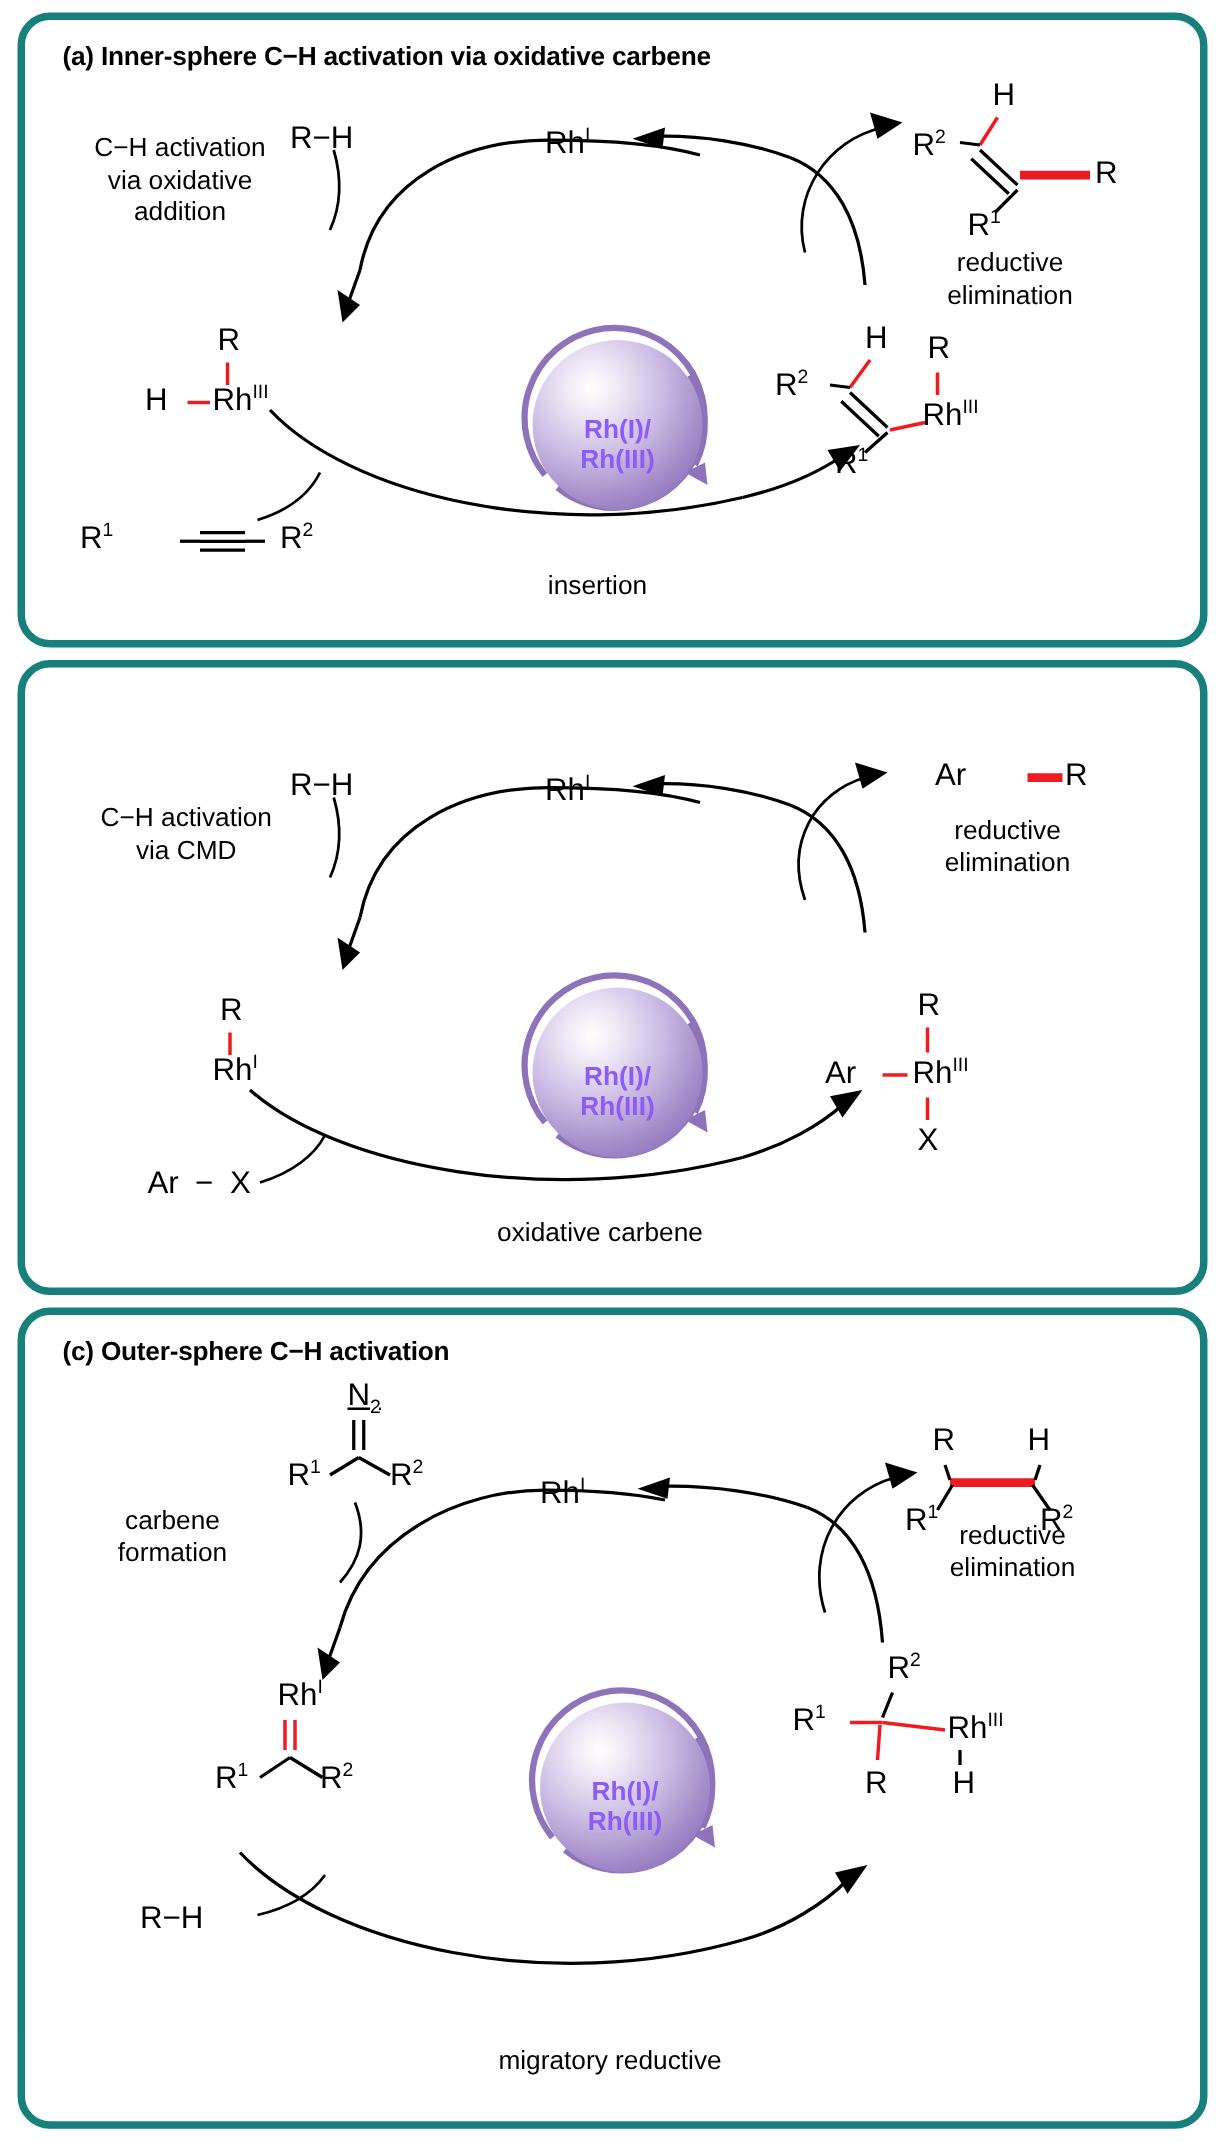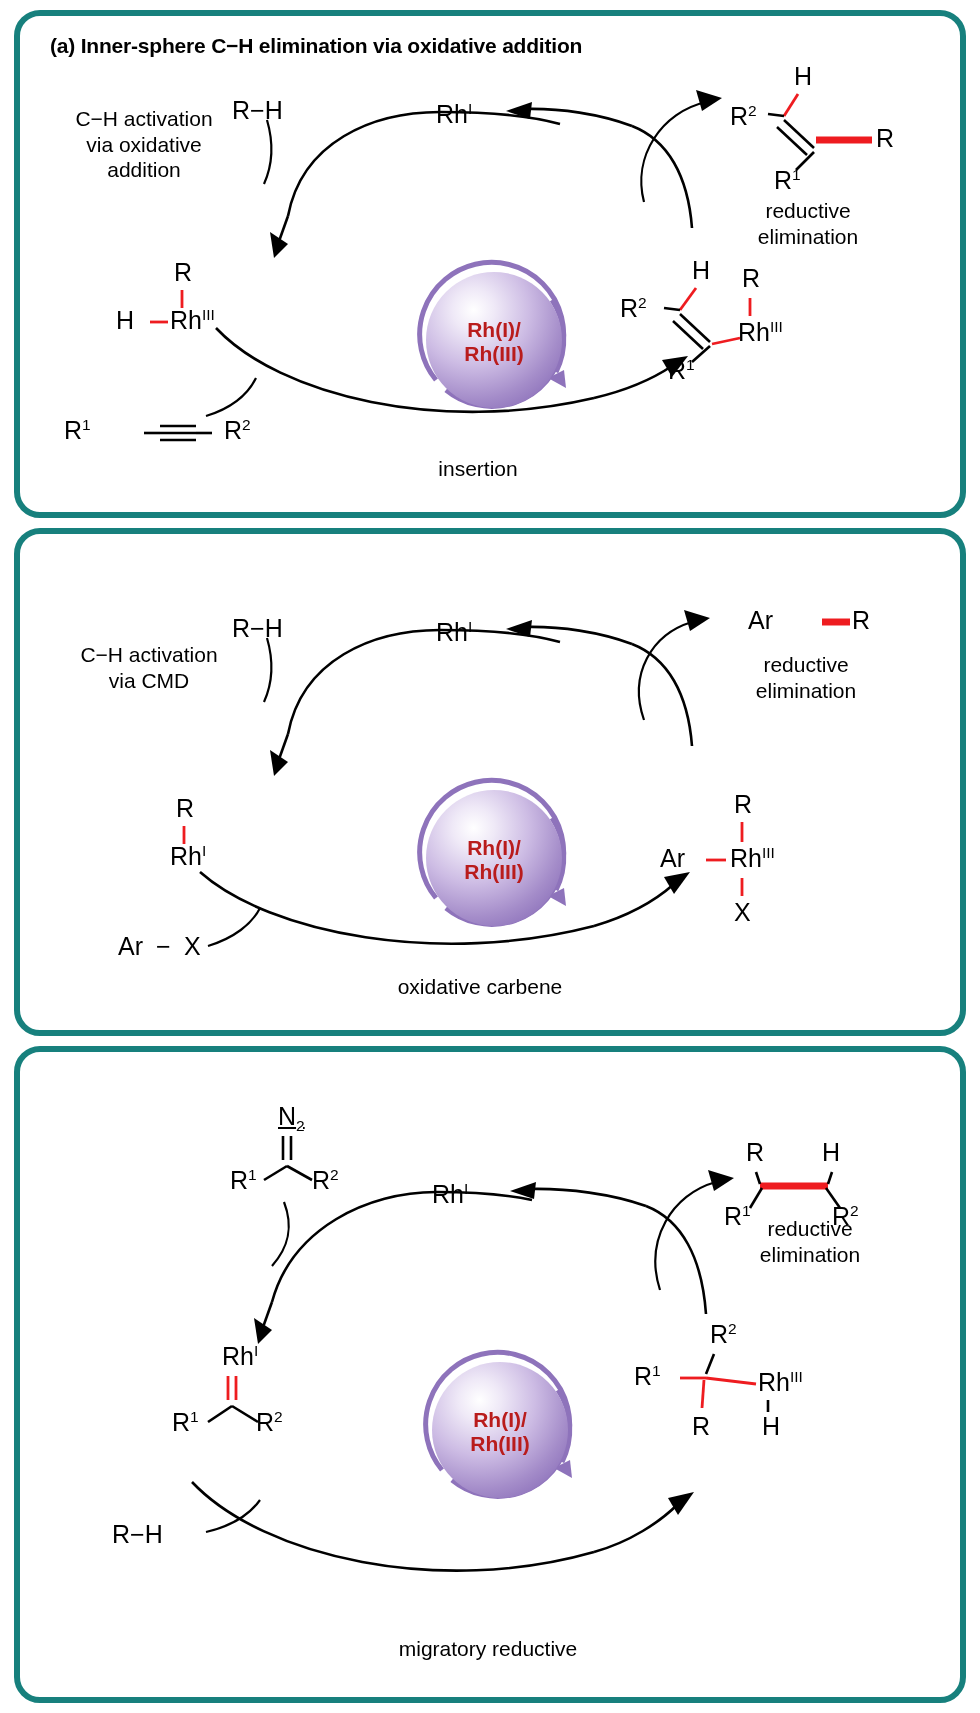--- a/index.html
+++ b/index.html
@@ -25,30 +25,30 @@
   .thin{fill:none;stroke:#000;stroke-width:2.2;}
   .bondk{stroke:#000;stroke-width:2.6;}
   .bondr{stroke:#ee1c20;stroke-width:2.8;}
   .bondr-thick{stroke:#ee1c20;stroke-width:7;}
 
   
   .core{position:absolute;width:176px;height:176px;}
   .core .ring{position:absolute;left:0;top:0;width:176px;height:176px;}
   .core .ball{position:absolute;left:20px;top:20px;width:136px;height:136px;border-radius:50%;
     background:radial-gradient(circle at 35% 28%, #ffffff 0%, #efe9f7 16%, #cdbce4 42%, #a48cc9 68%, #8e73bb 84%, #7f63ae 100%);}
-  .core .txt{position:absolute;left:0;top:2px;width:176px;height:176px;display:flex;flex-direction:column;
-    align-items:center;justify-content:center;font-size:21px;font-weight:bold;line-height:1.12;color:#b91c1c;}
+  .core .txt{position:absolute;left:0;top:16px;width:176px;height:176px;display:flex;flex-direction:column;
+    align-items:center;justify-content:center;font-size:21px;font-weight:bold;line-height:1.12;color:#8b5cf6;}
 </style>
 </head>
 <body>
 
 <div class="page">
 
   <div class="panel" id="panel-a">
-    <div class="panel-title">(a) Inner-sphere C−H elimination via oxidative addition</div>
+    <div class="panel-title">(a) Inner-sphere C−H activation via oxidative carbene</div>
 
     <svg width="952" height="500">
 
       <path class="arc" d="M 268 200 C 282 126 352 96 420 96"></path>
       <path class="arc" d="M 420 96 C 470 96 508 99 540 108"></path>
 
       <path class="arc" d="M 268 200 L 258 228"></path>
       <polygon points="254,242 250,216 268,228" fill="#000"></polygon>
 
       <path class="thin" d="M 247 104 C 254 128 253 148 244 168"></path>
@@ -260,20 +260,21 @@
       <div class="chem" style="left:74px;top:108px;">X</div>
       <svg width="180" height="140">
         <line class="bondr" x1="82" y1="30" x2="82" y2="50"></line>
         <line class="bondr" x1="46" y1="68" x2="66" y2="68"></line>
         <line class="bondr" x1="82" y1="86" x2="82" y2="104"></line>
       </svg>
     </div>
   </div>
 
   <div class="panel" id="panel-c">
+    <div class="panel-title">(c) Outer-sphere C−H activation</div>
 
     <svg width="952" height="650">
       <path class="arc" d="M 252 250 C 272 176 348 140 416 140"></path>
       <path class="arc" d="M 416 140 C 452 140 484 142 512 148"></path>
       <path class="arc" d="M 252 250 L 242 278"></path>
       <polygon points="238,292 234,266 252,278" fill="#000"></polygon>
 
       <path class="thin" d="M 264 150 C 274 176 268 196 252 214"></path>
 
       <path class="arc" d="M 626 154 C 592 142 548 136 508 137"></path>
@@ -315,20 +316,24 @@
         <line class="bondk" x1="51" y1="62" x2="76" y2="76"></line>
       </svg>
       <div class="chem" style="left:-6px;top:64px;">
         <span>R</span><sup>1</sup>
       </div>
       <div class="chem" style="left:76px;top:64px;">
         <span>R</span><sup>2</sup>
       </div>
     </div>
 
+    <div class="lbl ml" style="left:18px;top:152px;width:200px;">
+      <div style="white-space:pre-line;">carbene
+formation</div>
+    </div>
 
     <div class="chem" style="left:412px;top:130px;">
       <span>Rh</span><sup>I</sup>
     </div>
 
     <div class="lbl ml" style="left:690px;top:164px;width:200px;">
       <div style="white-space:pre-line;">reductive
 elimination</div>
     </div>
 

